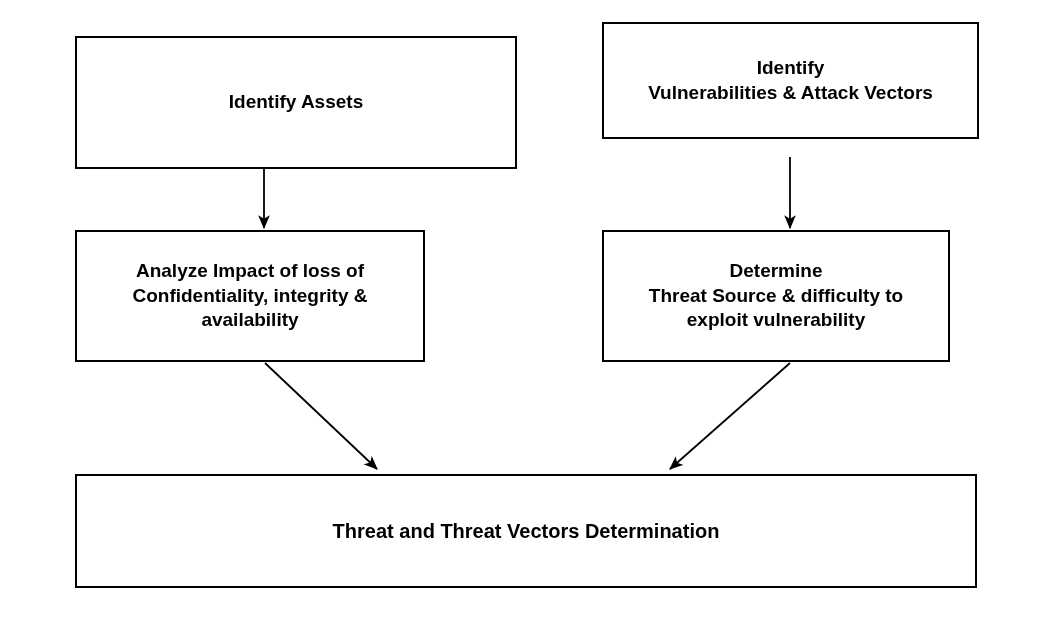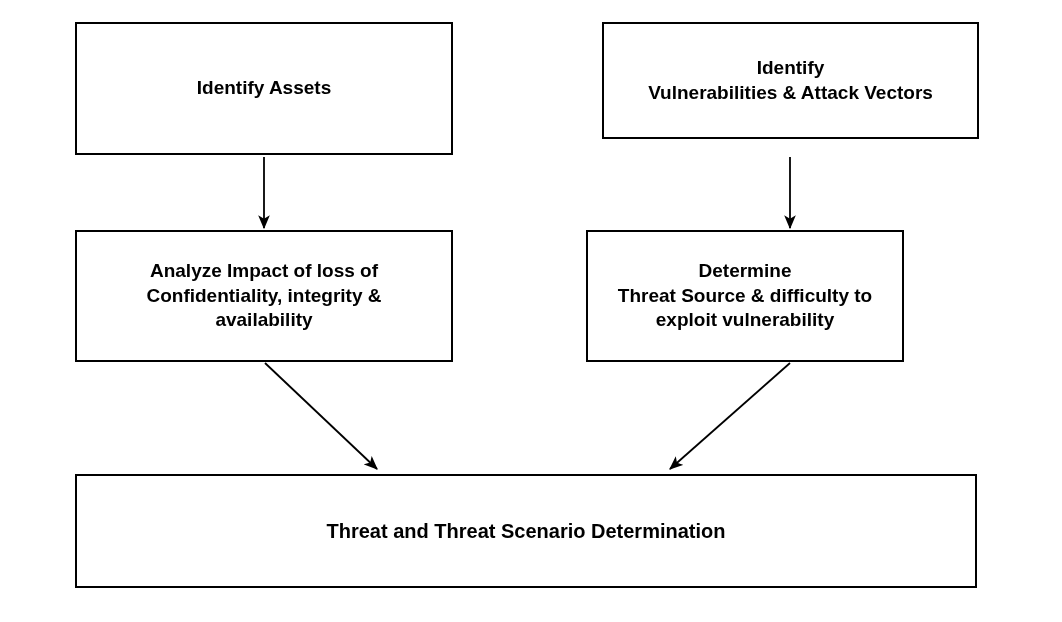--- a/index.html
+++ b/index.html
@@ -31,24 +31,24 @@
     display: flex;
     align-items: center;
     justify-content: center;
     text-align: center;
     color: #000000;
     font-weight: bold;
     font-size: 19px;
     line-height: 1.3;
     white-space: pre-line;
   }
-  #node-identify-assets            { left: 75px;  top: 22px;  width: 378px; height: 133px; }
+  #node-identify-assets            { left: 75px;  top: 36px;  width: 442px; height: 133px; }
   #node-identify-vulnerabilities   { left: 602px; top: 22px;  width: 377px; height: 117px; }
-  #node-analyze-impact             { left: 75px;  top: 230px; width: 378px; height: 132px; }
-  #node-determine-threat-source    { left: 586px; top: 230px; width: 318px; height: 132px; }
+  #node-analyze-impact             { left: 75px;  top: 230px; width: 350px; height: 132px; }
+  #node-determine-threat-source    { left: 602px; top: 230px; width: 348px; height: 132px; }
   #node-threat-determination       { left: 75px;  top: 474px; width: 902px; height: 114px; font-size: 20px; }
 </style>
 </head>
 <body>
 
 <div class="canvas">
 
   <svg class="arrows-layer" width="1062" height="622" viewBox="0 0 1062 622" xmlns="http://www.w3.org/2000/svg">
     <defs>
       <marker id="arrowhead" viewBox="0 0 12 10" refX="11" refY="5" markerWidth="14" markerHeight="12" markerUnits="userSpaceOnUse" orient="auto">
@@ -76,16 +76,16 @@
 availability</span>
   </div>
 
   <div class="node" id="node-determine-threat-source">
     <span>Determine
 Threat Source &amp; difficulty to
 exploit vulnerability</span>
   </div>
 
   <div class="node" id="node-threat-determination">
-    <span>Threat and Threat Scenario Determination</span>
+    <span>Threat and Threat Vectors Determination</span>
   </div>
 
 </div>
 
 </body></html>

